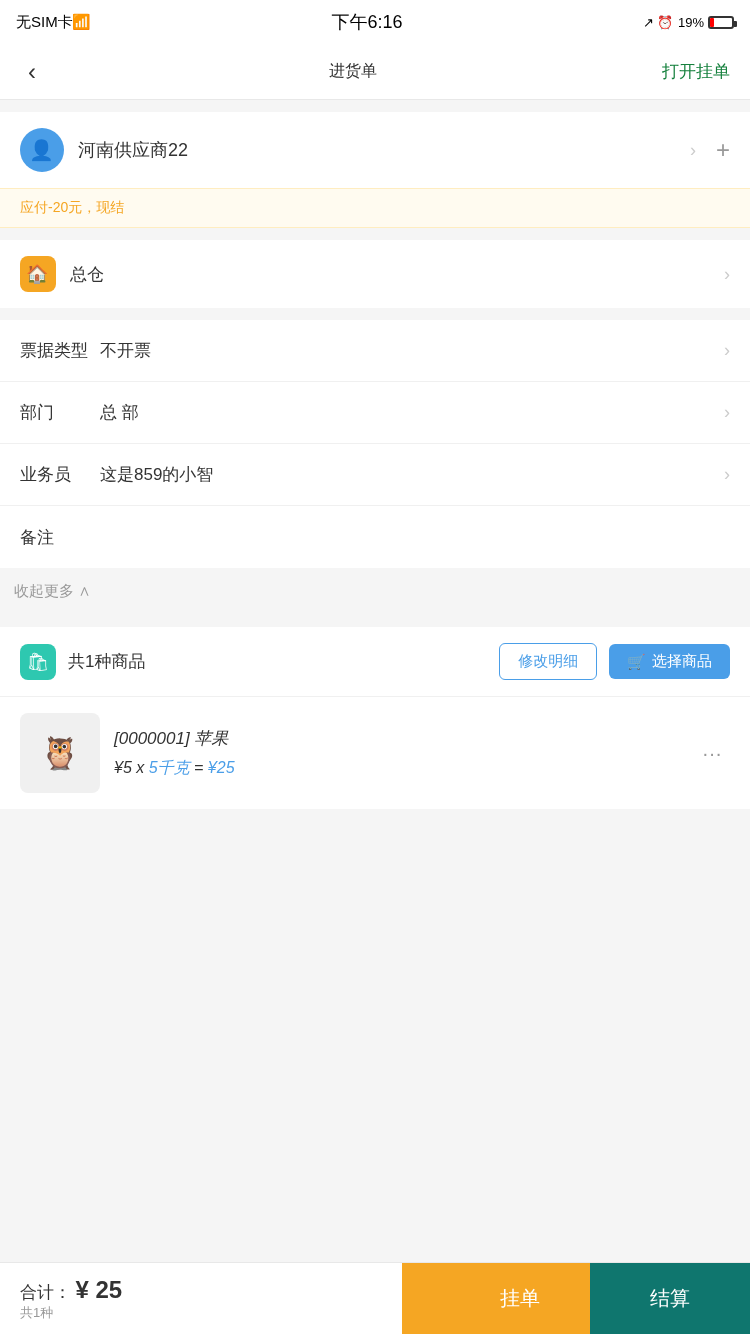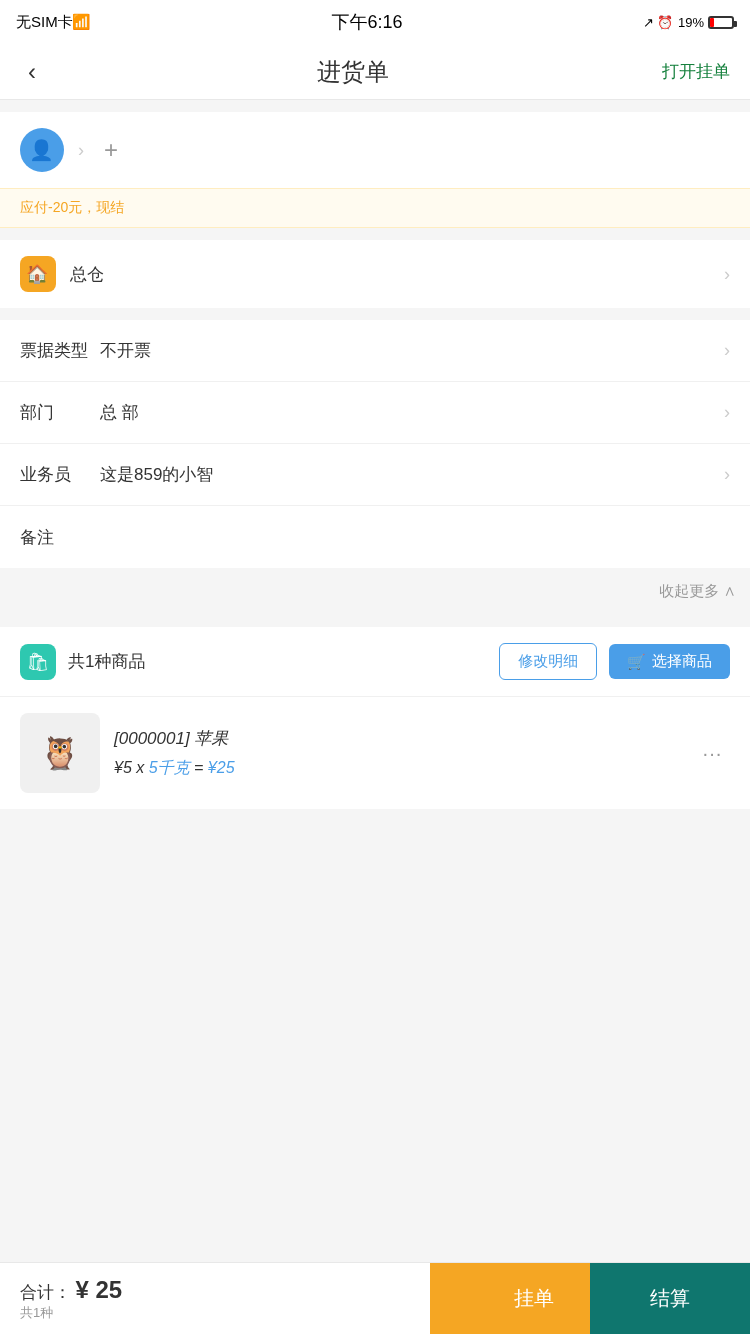--- a/index.html
+++ b/index.html
@@ -46,21 +46,21 @@
       padding: 0 20px;
       border-bottom: 1px solid #e8e8e8;
     }
     .nav-back {
       font-size: 24px;
       color: #333;
       cursor: pointer;
       padding: 8px;
     }
     .nav-title {
-      font-size: 24px;
+      font-size: 16px;
       font-weight: 500;
       color: #333;
     }
     .nav-action {
       font-size: 17px;
       color: #15803d;
       cursor: pointer;
     }
 
     
@@ -155,21 +155,21 @@
     
     .warehouse-row {
       display: flex;
       align-items: center;
       padding: 16px 20px;
     }
 
     
     .collapse-bar {
       background: #f5f5f5;
-      text-align: right;
+      text-align: left;
       padding: 14px;
       font-size: 15px;
       color: #999;
       cursor: pointer;
     }
 
     
     .products-section {
       background: #fff;
       margin-top: 0;
@@ -276,21 +276,21 @@
       font-size: 24px;
       font-weight: bold;
       color: #333;
       display: inline;
     }
     .footer-count {
       font-size: 13px;
       color: #999;
     }
     .footer-btn-suspend {
-      width: 160px;
+      width: 188px;
       background: #f5a623;
       display: flex;
       align-items: center;
       justify-content: center;
       font-size: 20px;
       color: #fff;
       cursor: pointer;
       padding-left: 48px;
     }
     .footer-btn-checkout {
@@ -329,20 +329,21 @@
   <span class="nav-action">打开挂单</span>
 </div>
 
 <div class="section-gap"></div>
 
 <div class="card">
   <div class="supplier-row">
     <div class="supplier-avatar">
       <span>👤</span>
     </div>
+    <span class="supplier-name">河南供应商22</span>
     <span class="row-chevron">›</span>
     <span class="row-plus">+</span>
   </div>
   <div class="notice-bar">
     <span>应付-20元，现结</span>
   </div>
 </div>
 
 <div class="section-gap"></div>
 

